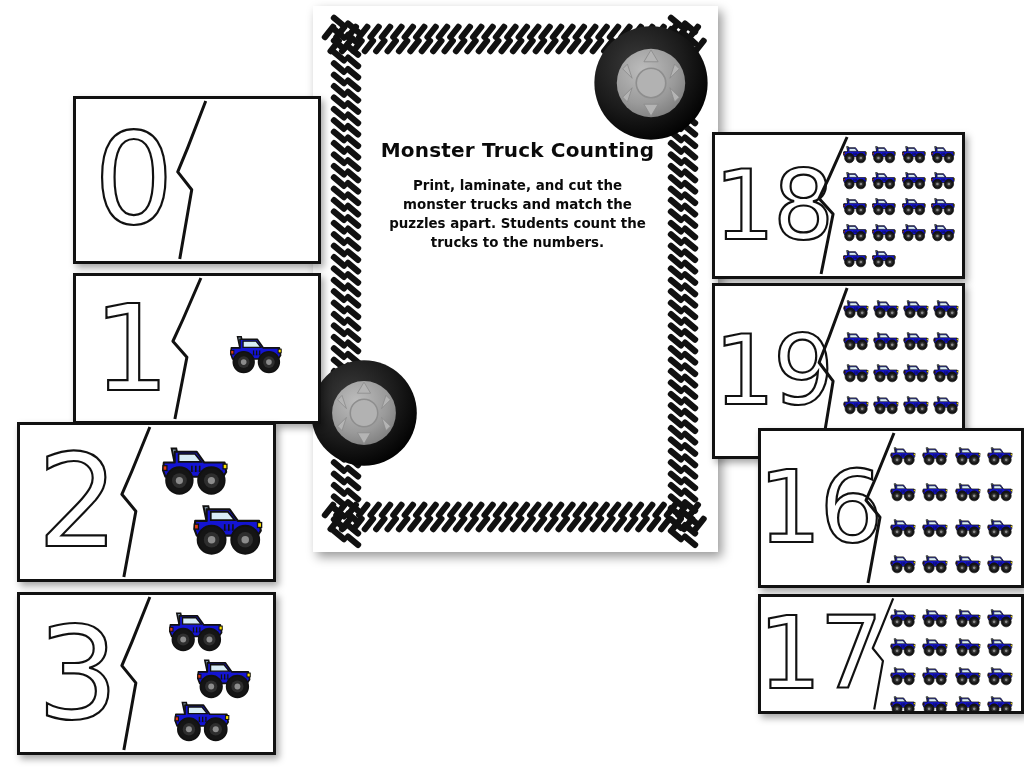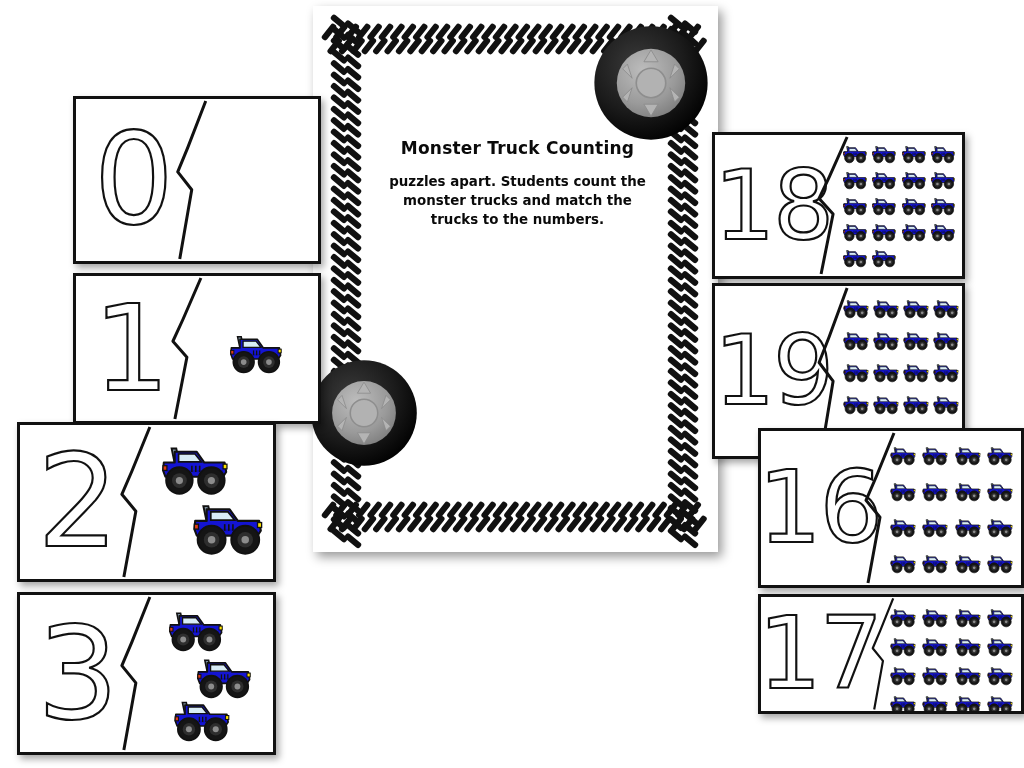--- a/index.html
+++ b/index.html
@@ -66,21 +66,21 @@
   #cover .wheel{position:absolute;}
   .cover-text{
     position:absolute;
     left:50px;right:46px;
     text-align:center;
     color:#0a0a0a;
   }
   .cover-title{
     font-family:"DejaVu Sans", sans-serif;
     font-weight:700;
-    font-size:17px;
+    font-size:20px;
     letter-spacing:.2px;
     margin:0 0 14px 0;
   }
   .cover-body{
     font-family:"DejaVu Sans", sans-serif;
     font-weight:700;
     font-size:13.4px;
     line-height:1.42;
     margin:0;
   }
@@ -448,22 +448,23 @@
         <polygon points="74,38 66,46 70,34"></polygon>
         <polygon points="74,62 70,66 66,54"></polygon>
         <polygon points="50,78 44,68 56,68"></polygon>
         <polygon points="26,62 34,54 30,66"></polygon>
         <polygon points="26,38 30,34 34,46"></polygon>
       </g>
     </svg>
 
     <div class="cover-text" style="top:132px;">
       <h1 class="cover-title">Monster Truck Counting</h1>
+      <p class="cover-body">Print, laminate, and cut the</p>
+      <p class="cover-body">monster trucks and match the</p>
       <p class="cover-body">puzzles apart. Students count the</p>
-      <p class="cover-body">monster trucks and match the</p>
       <p class="cover-body">trucks to the numbers.</p>
     </div>
   </div>
 
   <div id="cards-root">
       <div class="card" style="left: 73px; top: 96px; width: 248px; height: 168px;">
         <div class="half-num" style="width: 113.74px;">
           <span class="numeral" style="font-size: 126px;">0</span>
         </div>
         <div class="half-trk" style="left: 113.74px; width: 128.26px;"></div>

